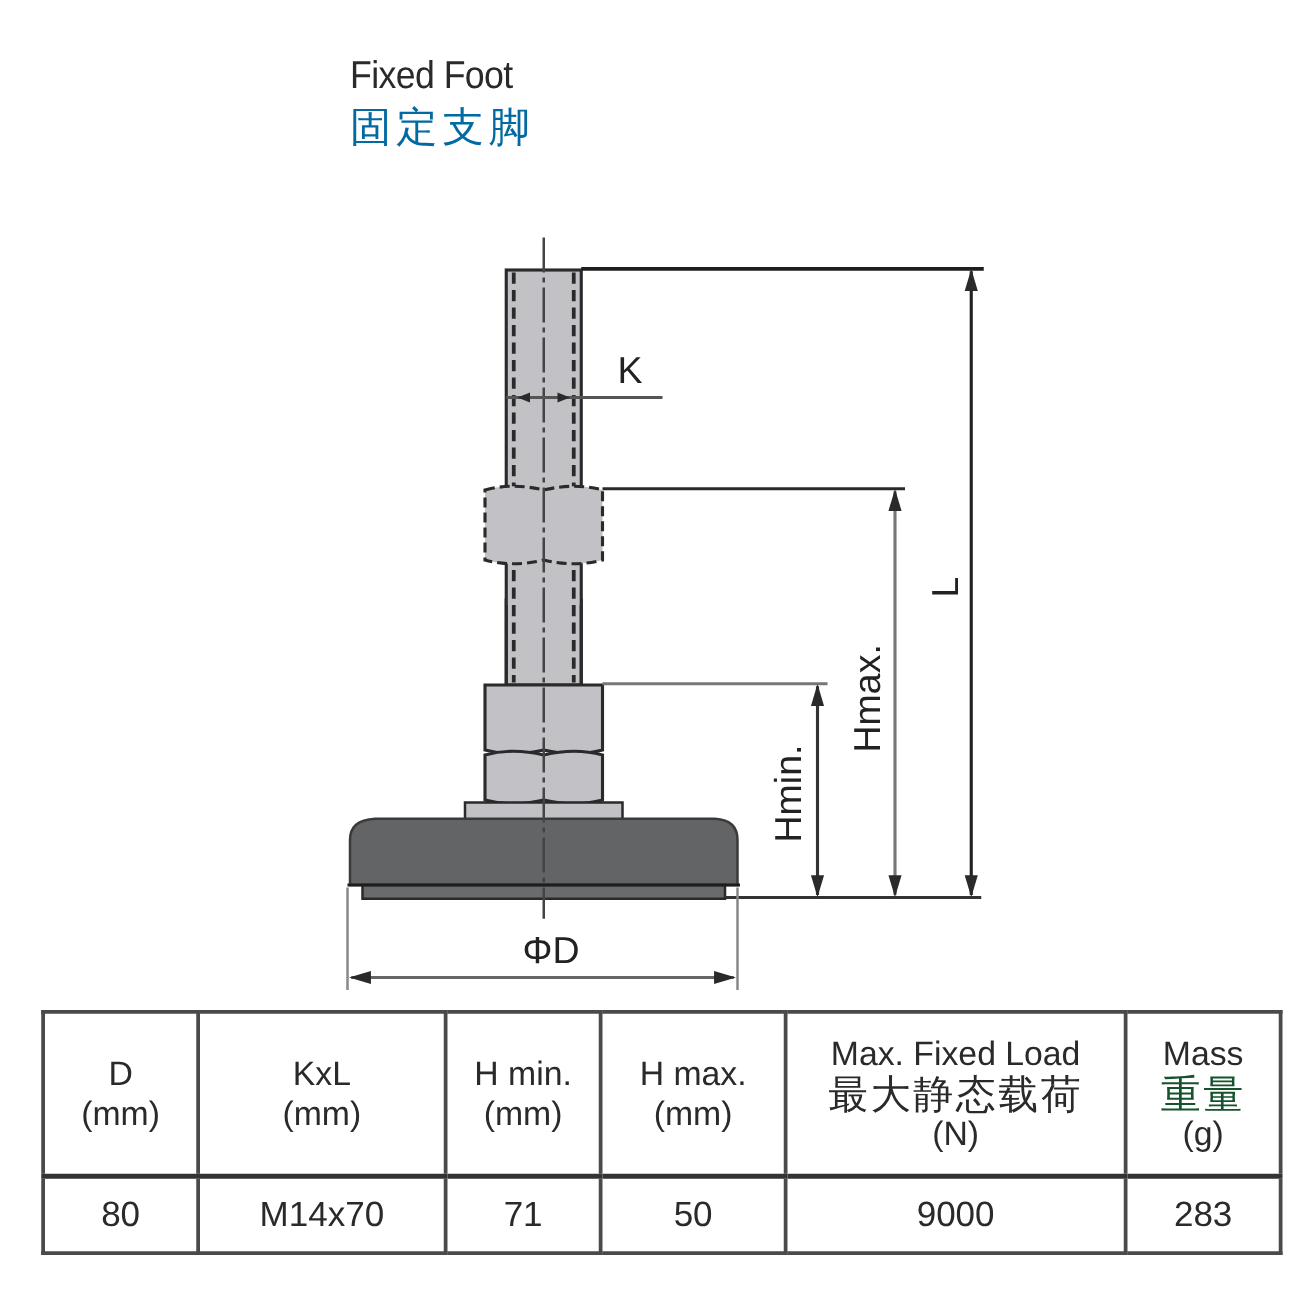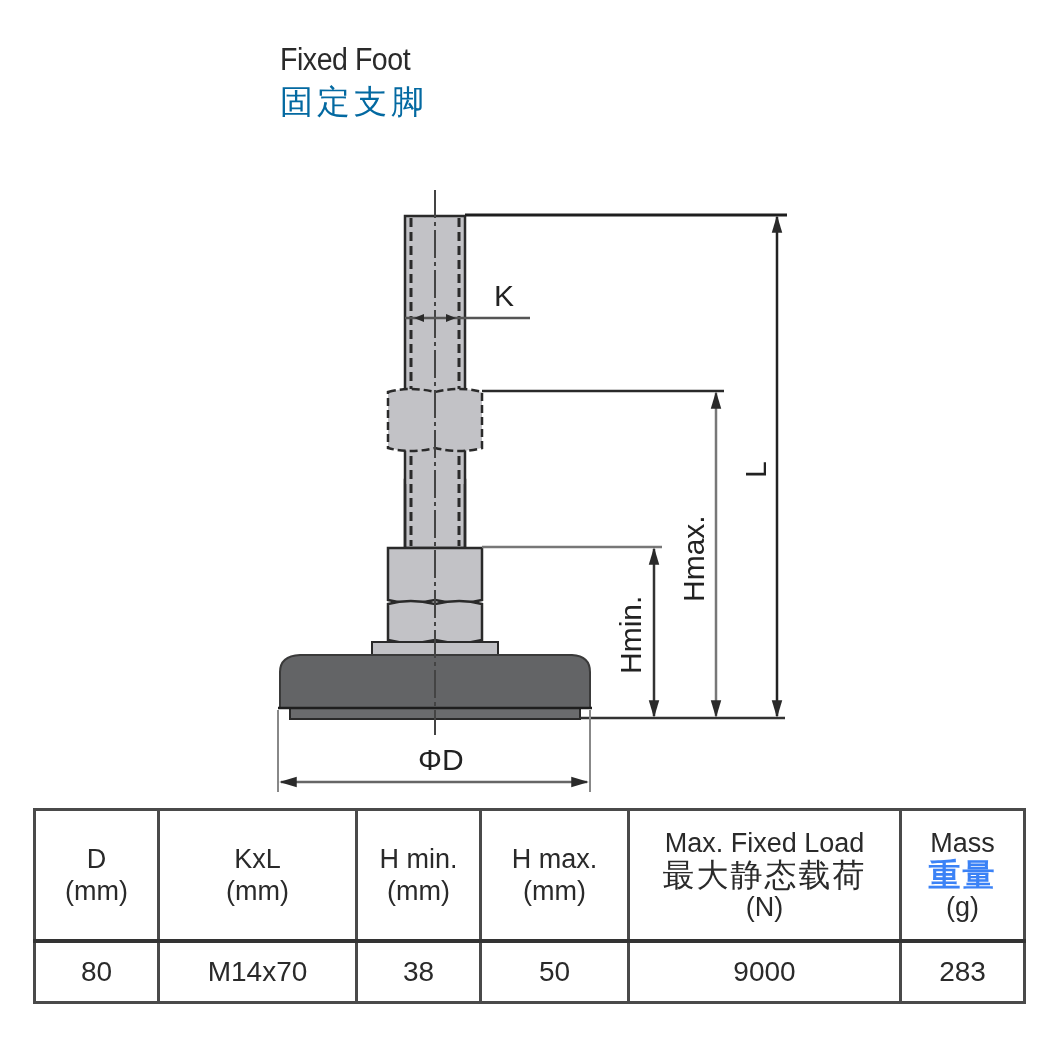--- a/index.html
+++ b/index.html
@@ -78,22 +78,22 @@
       font-size: 28px;
     }
     .hdr-line { display: block; }
     .hdr-cn {
       display: block;
       font-family: "DejaVu Sans", sans-serif;
       font-size: 32px;
       letter-spacing: 2px;
     }
     .hdr-cn.bold {
-      font-weight: bold;
-      color: #3b82f6;
+      font-weight: normal;
+      color: #14532d;
     }
   </style>
 </head>
 <body>
 
 <div class="title-block">
   <span class="title-en">Fixed Foot</span>
   <span class="title-cn">固定支脚</span>
 </div>
 
@@ -205,19 +205,19 @@
         <span class="hdr-line">Mass</span>
         <span class="hdr-cn bold">重量</span>
         <span class="hdr-line">(g)</span>
       </th>
     </tr>
   </thead>
   <tbody>
     <tr>
       <td>80</td>
       <td>M14x70</td>
-      <td>38</td>
+      <td>71</td>
       <td>50</td>
       <td>9000</td>
       <td>283</td>
     </tr>
   </tbody>
 </table>
 
 </body></html>

